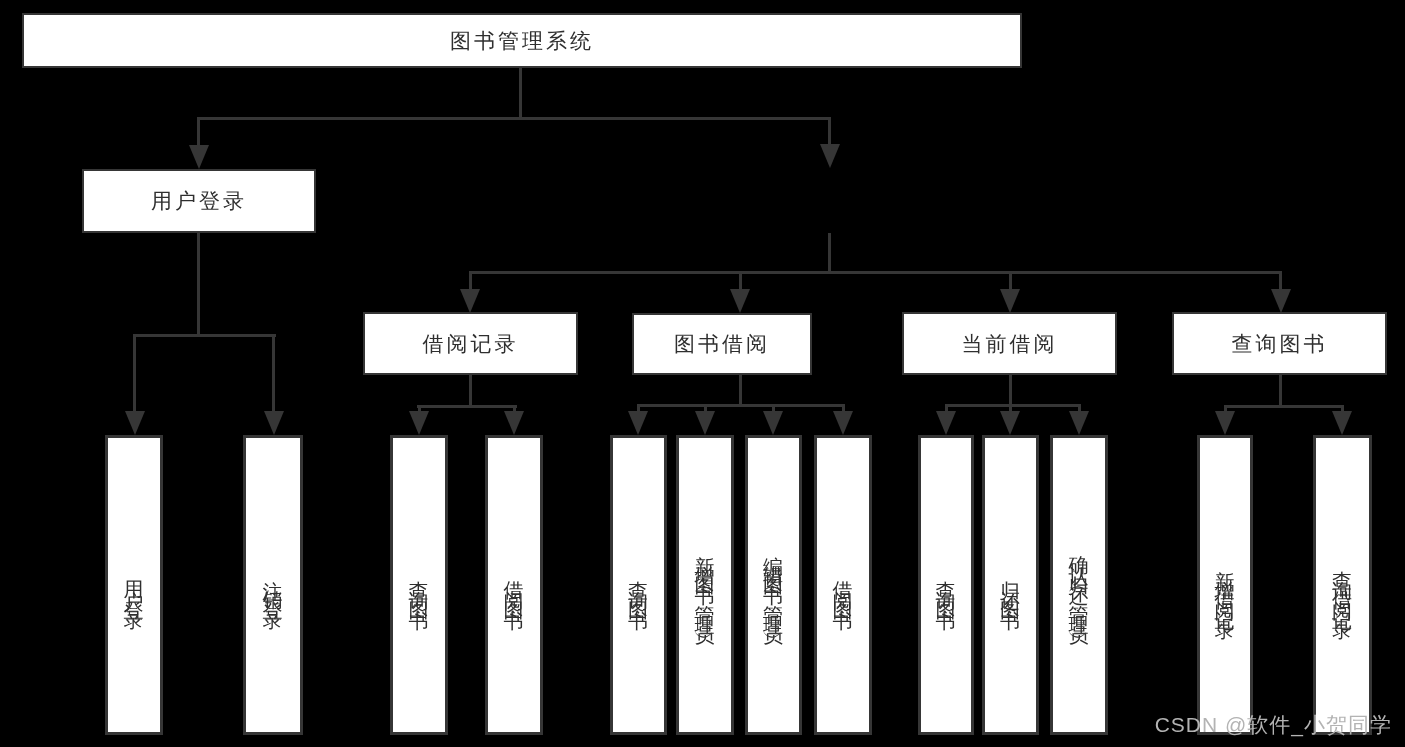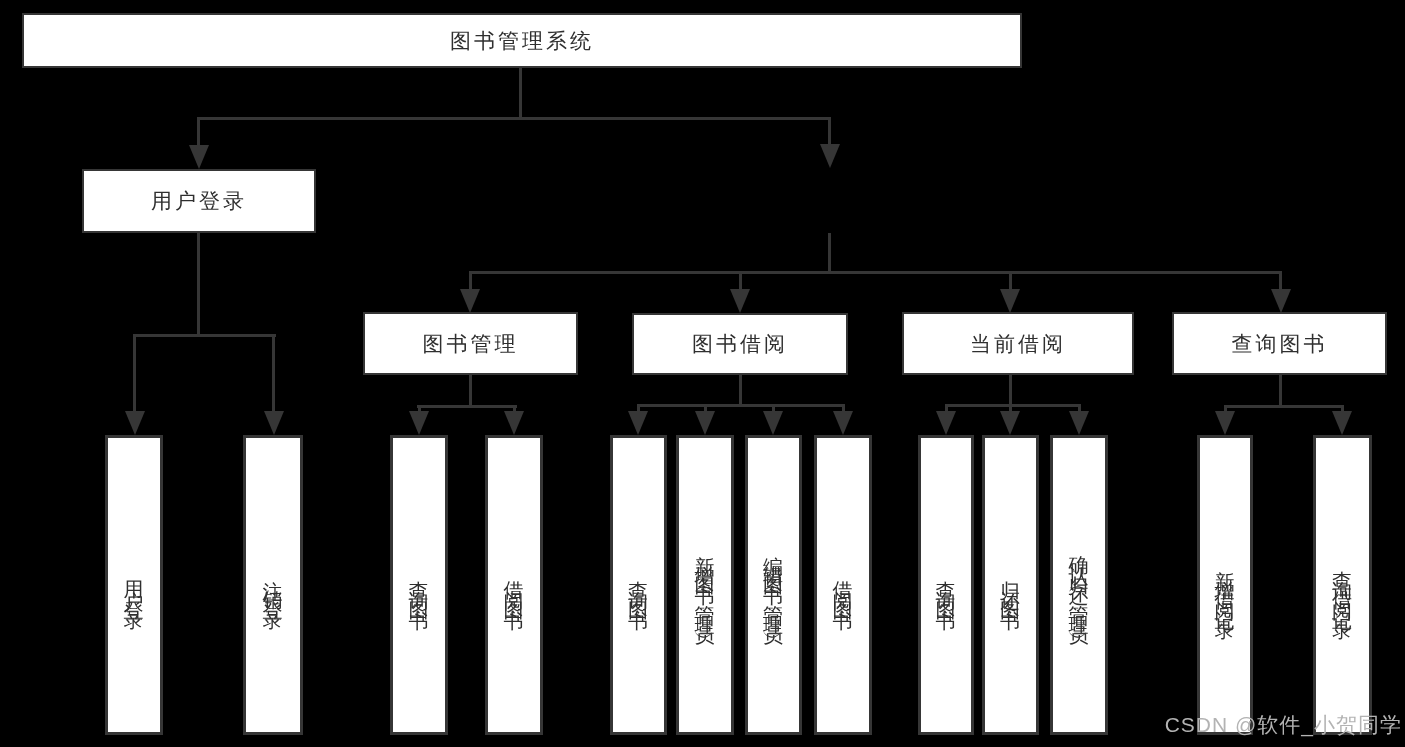--- a/index.html
+++ b/index.html
@@ -56,21 +56,21 @@
   .arrow {
     position: absolute;
     width: 0;
     height: 0;
     border-left: 10px solid transparent;
     border-right: 10px solid transparent;
     border-top: 24px solid #363636;
   }
   .watermark {
     position: absolute;
-    right: 3px;
+    right: 13px;
     top: 711px;
     font-size: 21px;
     letter-spacing: 1px;
     color: #b3b3b3;
     white-space: nowrap;
     margin-left: 16px;
   }
 </style>
 </head>
 <body>
@@ -104,26 +104,26 @@
   <div class="line" style="left:469px; top:271px; width:3px; height:20px;"></div>
   <div class="arrow" style="left:460px; top:289px;"></div>
   <div class="line" style="left:739px; top:271px; width:3px; height:20px;"></div>
   <div class="arrow" style="left:730px; top:289px;"></div>
   <div class="line" style="left:1009px; top:271px; width:3px; height:20px;"></div>
   <div class="arrow" style="left:1000px; top:289px;"></div>
   <div class="line" style="left:1279px; top:271px; width:3px; height:20px;"></div>
   <div class="arrow" style="left:1271px; top:289px;"></div>
 
   <div class="hbox" style="left:363px; top:312px; width:215px; height:63px;">
-    <span>图书管理</span>
-  </div>
-  <div class="hbox" style="left:632px; top:313px; width:216px; height:62px;">
+    <span>借阅记录</span>
+  </div>
+  <div class="hbox" style="left:632px; top:313px; width:180px; height:62px;">
     <span>图书借阅</span>
   </div>
-  <div class="hbox" style="left:902px; top:312px; width:232px; height:63px;justify-content:center;">
+  <div class="hbox" style="left:902px; top:312px; width:215px; height:63px;justify-content:center;">
     <span>当前借阅</span>
   </div>
   <div class="hbox" style="left:1172px; top:312px; width:215px; height:63px;">
     <span>查询图书</span>
   </div>
 
   <div class="line" style="left:469px; top:375px; width:3px; height:32px;"></div>
   <div class="line" style="left:417px; top:405px; width:100px; height:3px;"></div>
   <div class="line" style="left:418px; top:405px; width:3px; height:9px;"></div>
   <div class="arrow" style="left:409px; top:411px;"></div>

